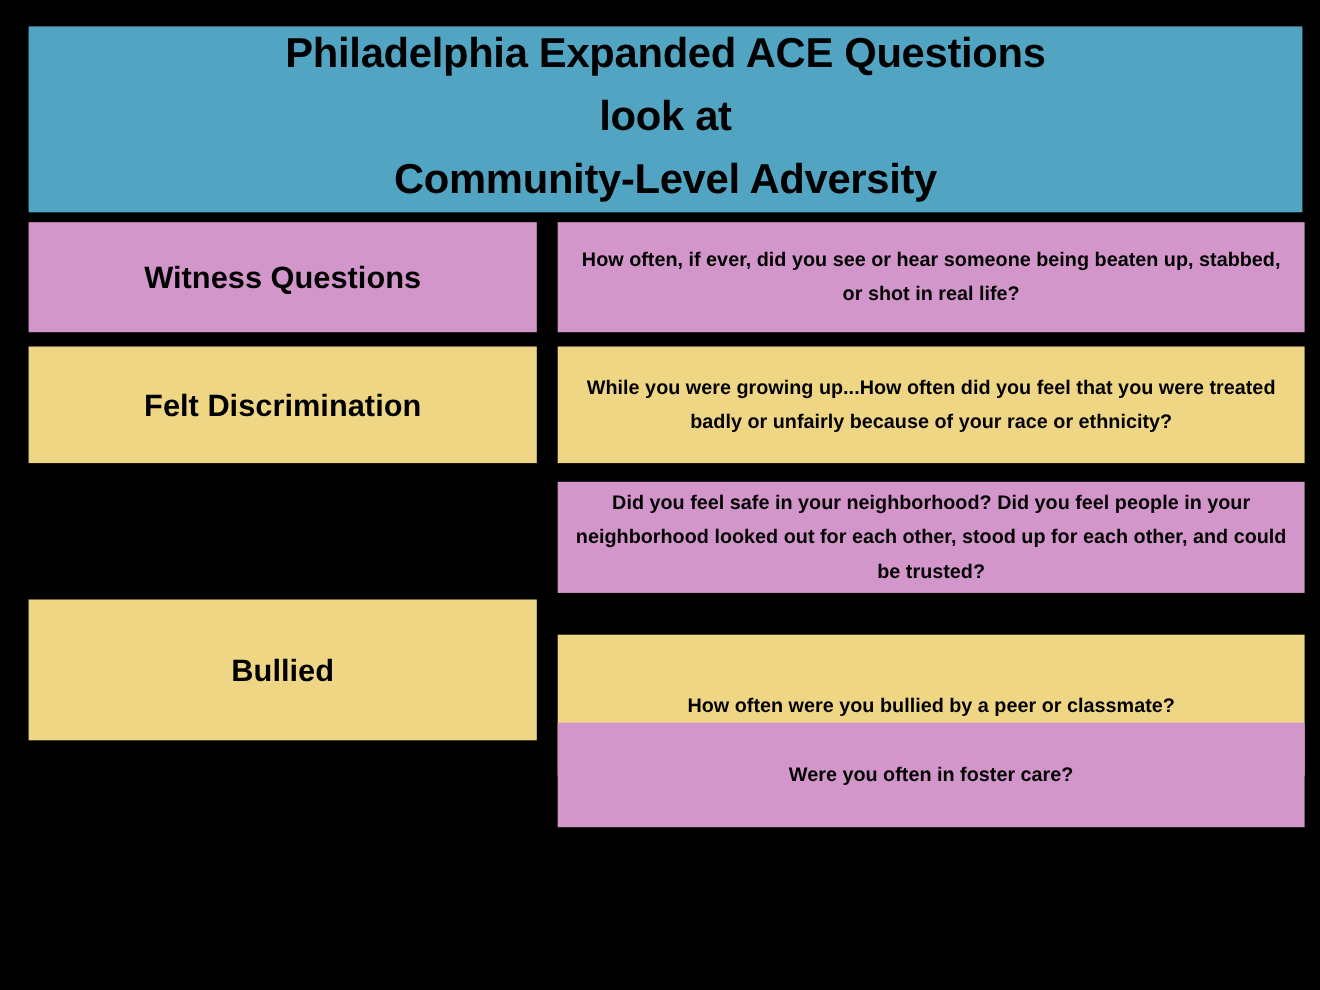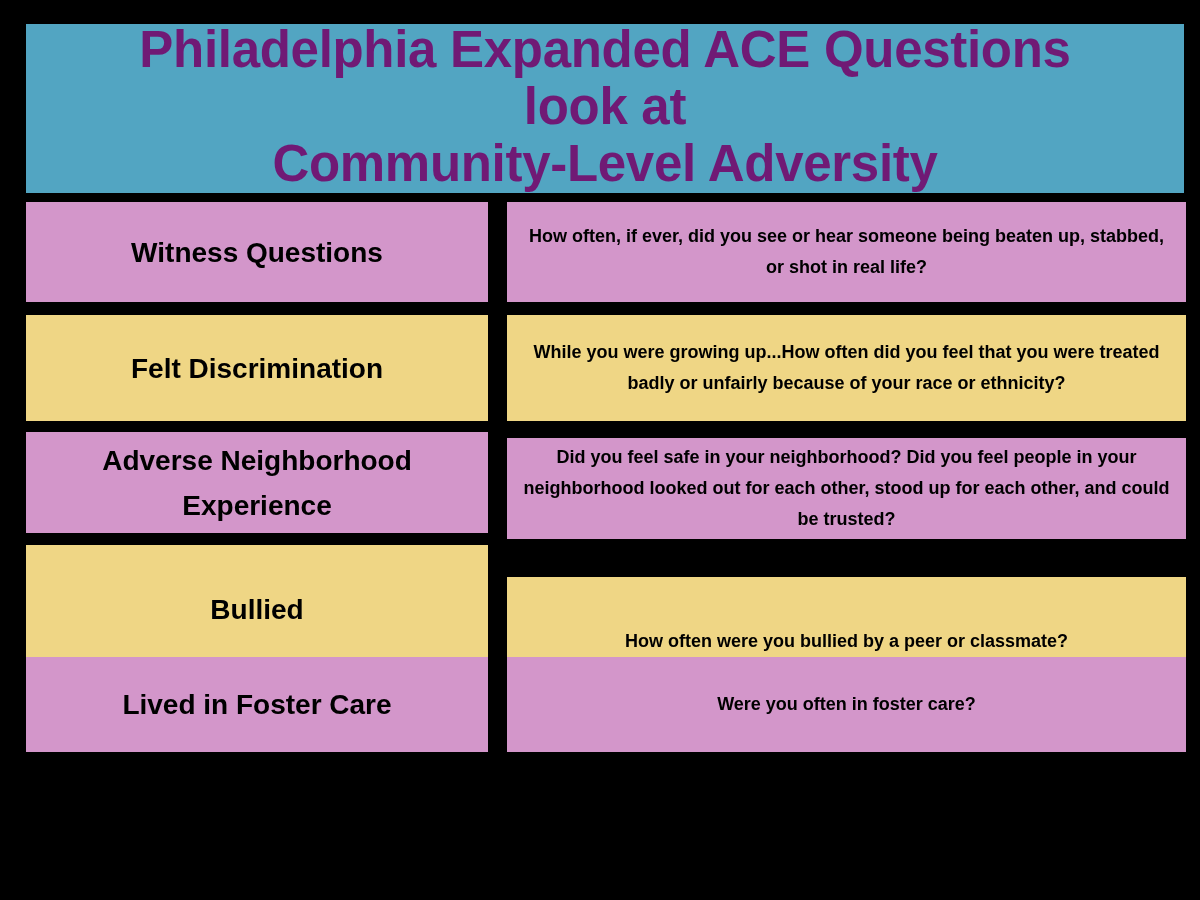--- a/index.html
+++ b/index.html
@@ -30,24 +30,24 @@
     height: 169px;
     background: #52A5C2;
     display: flex;
     flex-direction: column;
     align-items: center;
     justify-content: center;
     box-sizing: border-box;
     padding: 2px 10px 6px 10px;
   }
   .title-line {
-    color: #701a75;
+    color: #000000;
     font-family: "Liberation Sans", sans-serif;
     font-weight: bold;
-    font-size: 51px;
+    font-size: 38px;
     line-height: 57px;
     letter-spacing: -0.3px;
     text-align: center;
     white-space: nowrap;
   }
 
   
   .row {
     position: absolute;
     left: 0;
@@ -104,27 +104,25 @@
     <div class="cell cell-label pink r1" style="top:0;">Witness Questions</div>
     <div class="cell cell-question pink r1" style="top:0;">How often, if ever, did you see or hear someone being beaten up, stabbed, or shot in real life?</div>
   </div>
 
   <div class="row r2">
     <div class="cell cell-label yellow r2" style="top:0;">Felt Discrimination</div>
     <div class="cell cell-question yellow r2" style="top:0;">While you were growing up...How often did you feel that you were treated badly or unfairly because of your race or ethnicity?</div>
   </div>
 
   <div class="row r3">
-    <div class="cell cell-label pink r3" style="top:0;">Adverse Neighborhood Experience</div>
     <div class="cell cell-question pink r3" style="top:6px;">Did you feel safe in your neighborhood? Did you feel people in your neighborhood looked out for each other, stood up for each other, and could be trusted?</div>
   </div>
 
   <div class="row r4">
     <div class="cell cell-label yellow r4" style="top:0;">Bullied</div>
     <div class="cell cell-question yellow r4" style="top:0;margin-top:32px;">How often were you bullied by a peer or classmate?</div>
   </div>
 
   <div class="row r5">
-    <div class="cell cell-label pink r5" style="top:0;">Lived in Foster Care</div>
     <div class="cell cell-question pink r5" style="top:0;">Were you often in foster care?</div>
   </div>
 
 </div>
 
 </body></html>

